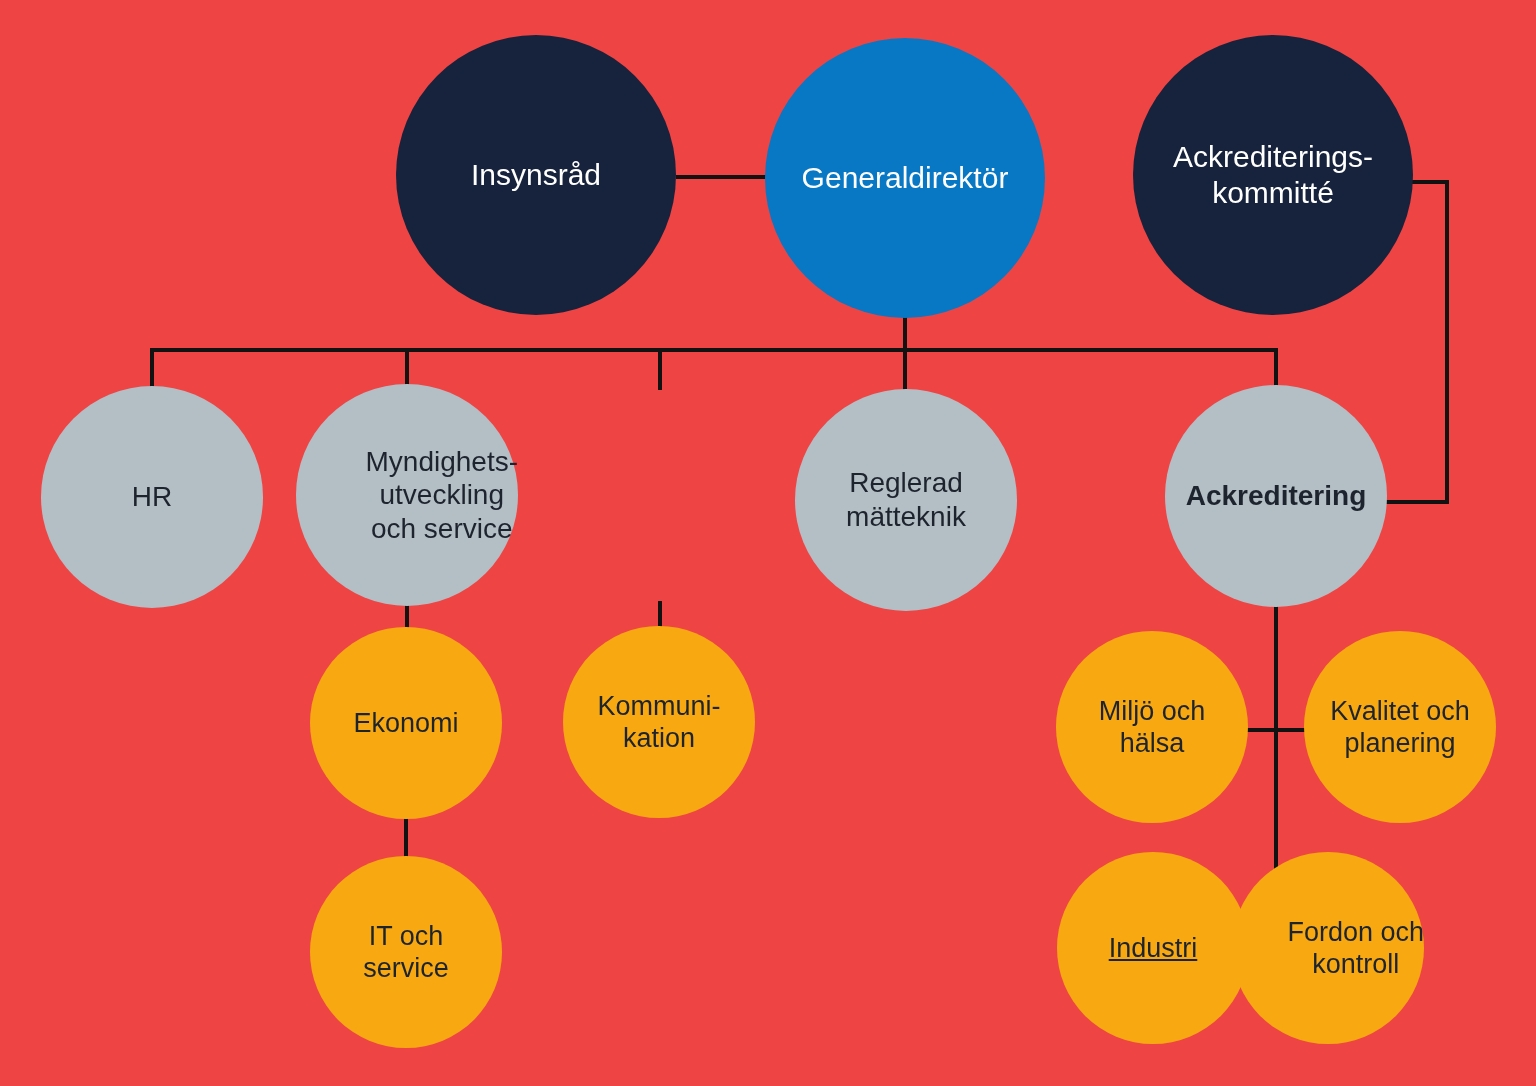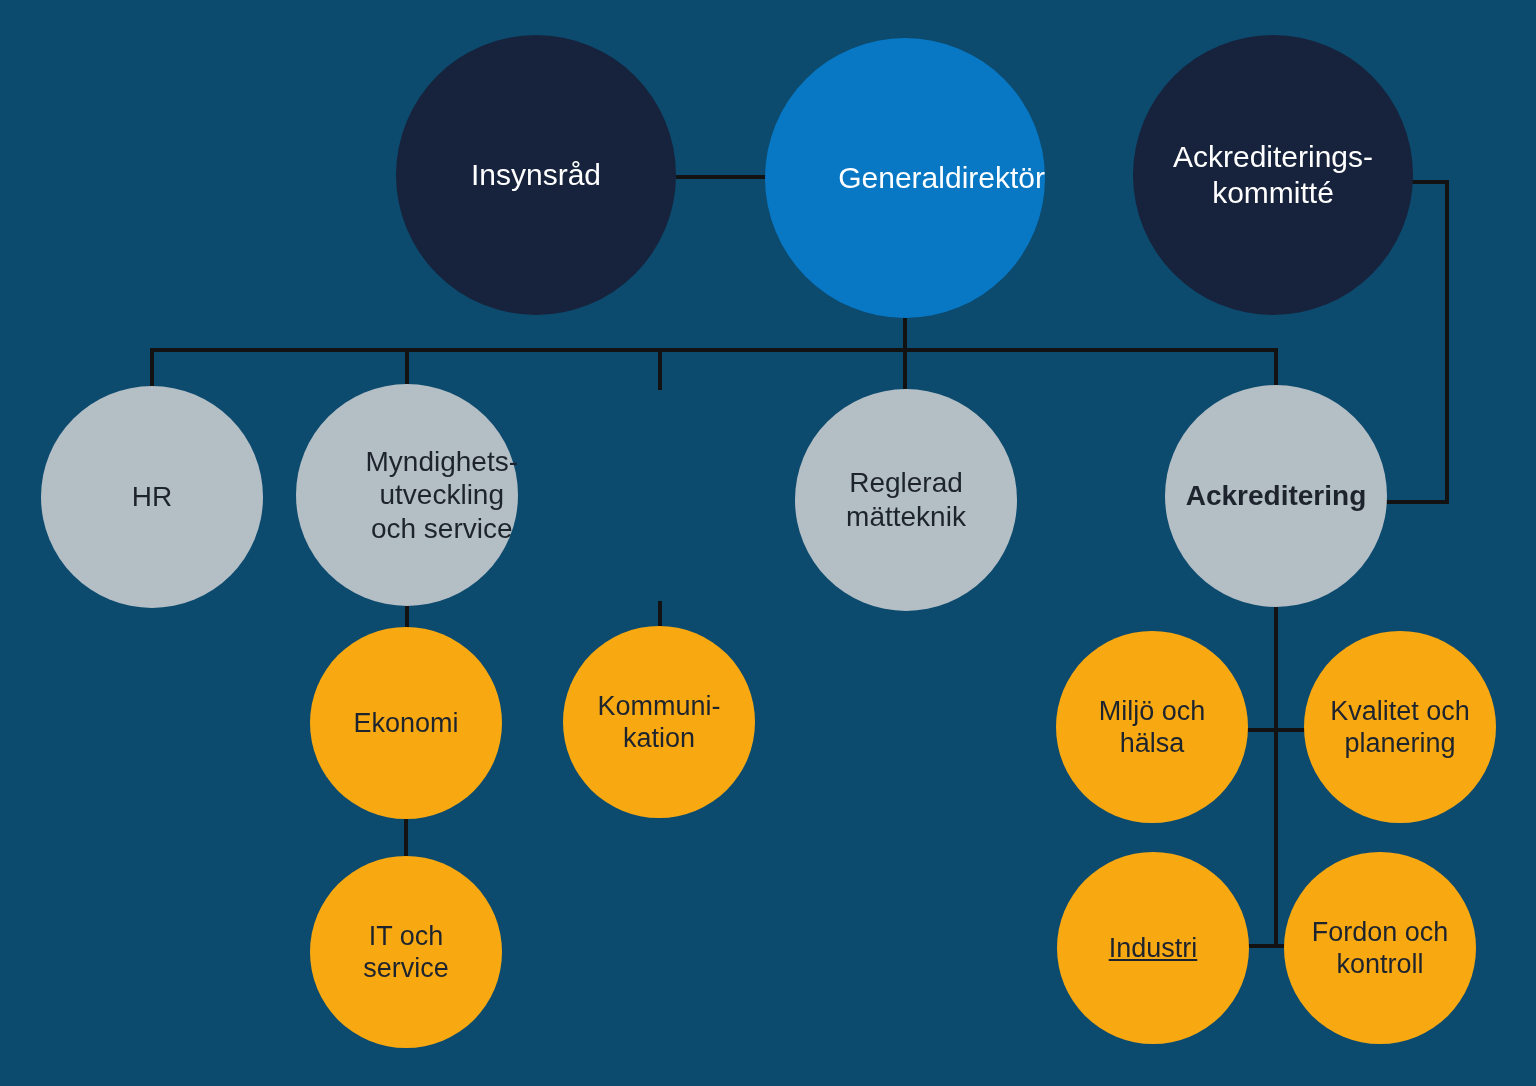--- a/index.html
+++ b/index.html
@@ -13,21 +13,21 @@
   }
   * { margin: 0; padding: 0; box-sizing: border-box; }
   body {
     background: #ffffff;
     font-family: "Liberation Sans", sans-serif;
   }
   .canvas {
     position: relative;
     width: 1536px;
     height: 1086px;
-    background: #0c4a6e;
+    background: #ef4444;
     overflow: hidden;
   }
   .edges-layer {
     position: absolute;
     inset: 0;
     z-index: 1;
   }
   .edge {
     stroke: var(--line);
     stroke-width: 4;
@@ -85,21 +85,21 @@
     <path class="edge" d="M1276,604 V946"></path>
     <path class="edge" d="M1246,730 H1306"></path>
     <path class="edge" d="M1247,946 H1302"></path>
     <path class="edge" d="M1408,182 H1447 V502 H1384"></path>
   </svg>
 
   <div class="node tier-top fill-navy" style="left:396px; top:35px;">
     <span class="label">Insynsråd</span>
   </div>
 
-  <div class="node tier-top fill-blue" style="left:765px; top:38px;justify-content:flex-end;">
+  <div class="node tier-top fill-blue" style="left:765px; top:38px;">
     <span class="label">Generaldirektör</span>
   </div>
 
   <div class="node tier-mid fill-gray" style="left:41px; top:386px;">
     <span class="label">HR</span>
   </div>
 
   <div class="node tier-top fill-navy" style="left:1133px; top:35px;">
     <span class="label">Ackrediterings-
 kommitté</span>
@@ -142,18 +142,18 @@
 
   <div class="node tier-leaf fill-yellow" style="left:1304px; top:631px;">
     <span class="label">Kvalitet och
 planering</span>
   </div>
 
   <div class="node tier-leaf fill-yellow" style="left:1057px; top:852px;text-decoration:underline;">
     <span class="label">Industri</span>
   </div>
 
-  <div class="node tier-leaf fill-yellow" style="left:1284px; top:852px;">
+  <div class="node tier-leaf fill-yellow" style="left:1232px; top:852px;justify-content:flex-end;">
     <span class="label">Fordon och
 kontroll</span>
   </div>
 
 </div>
 
 </body></html>

